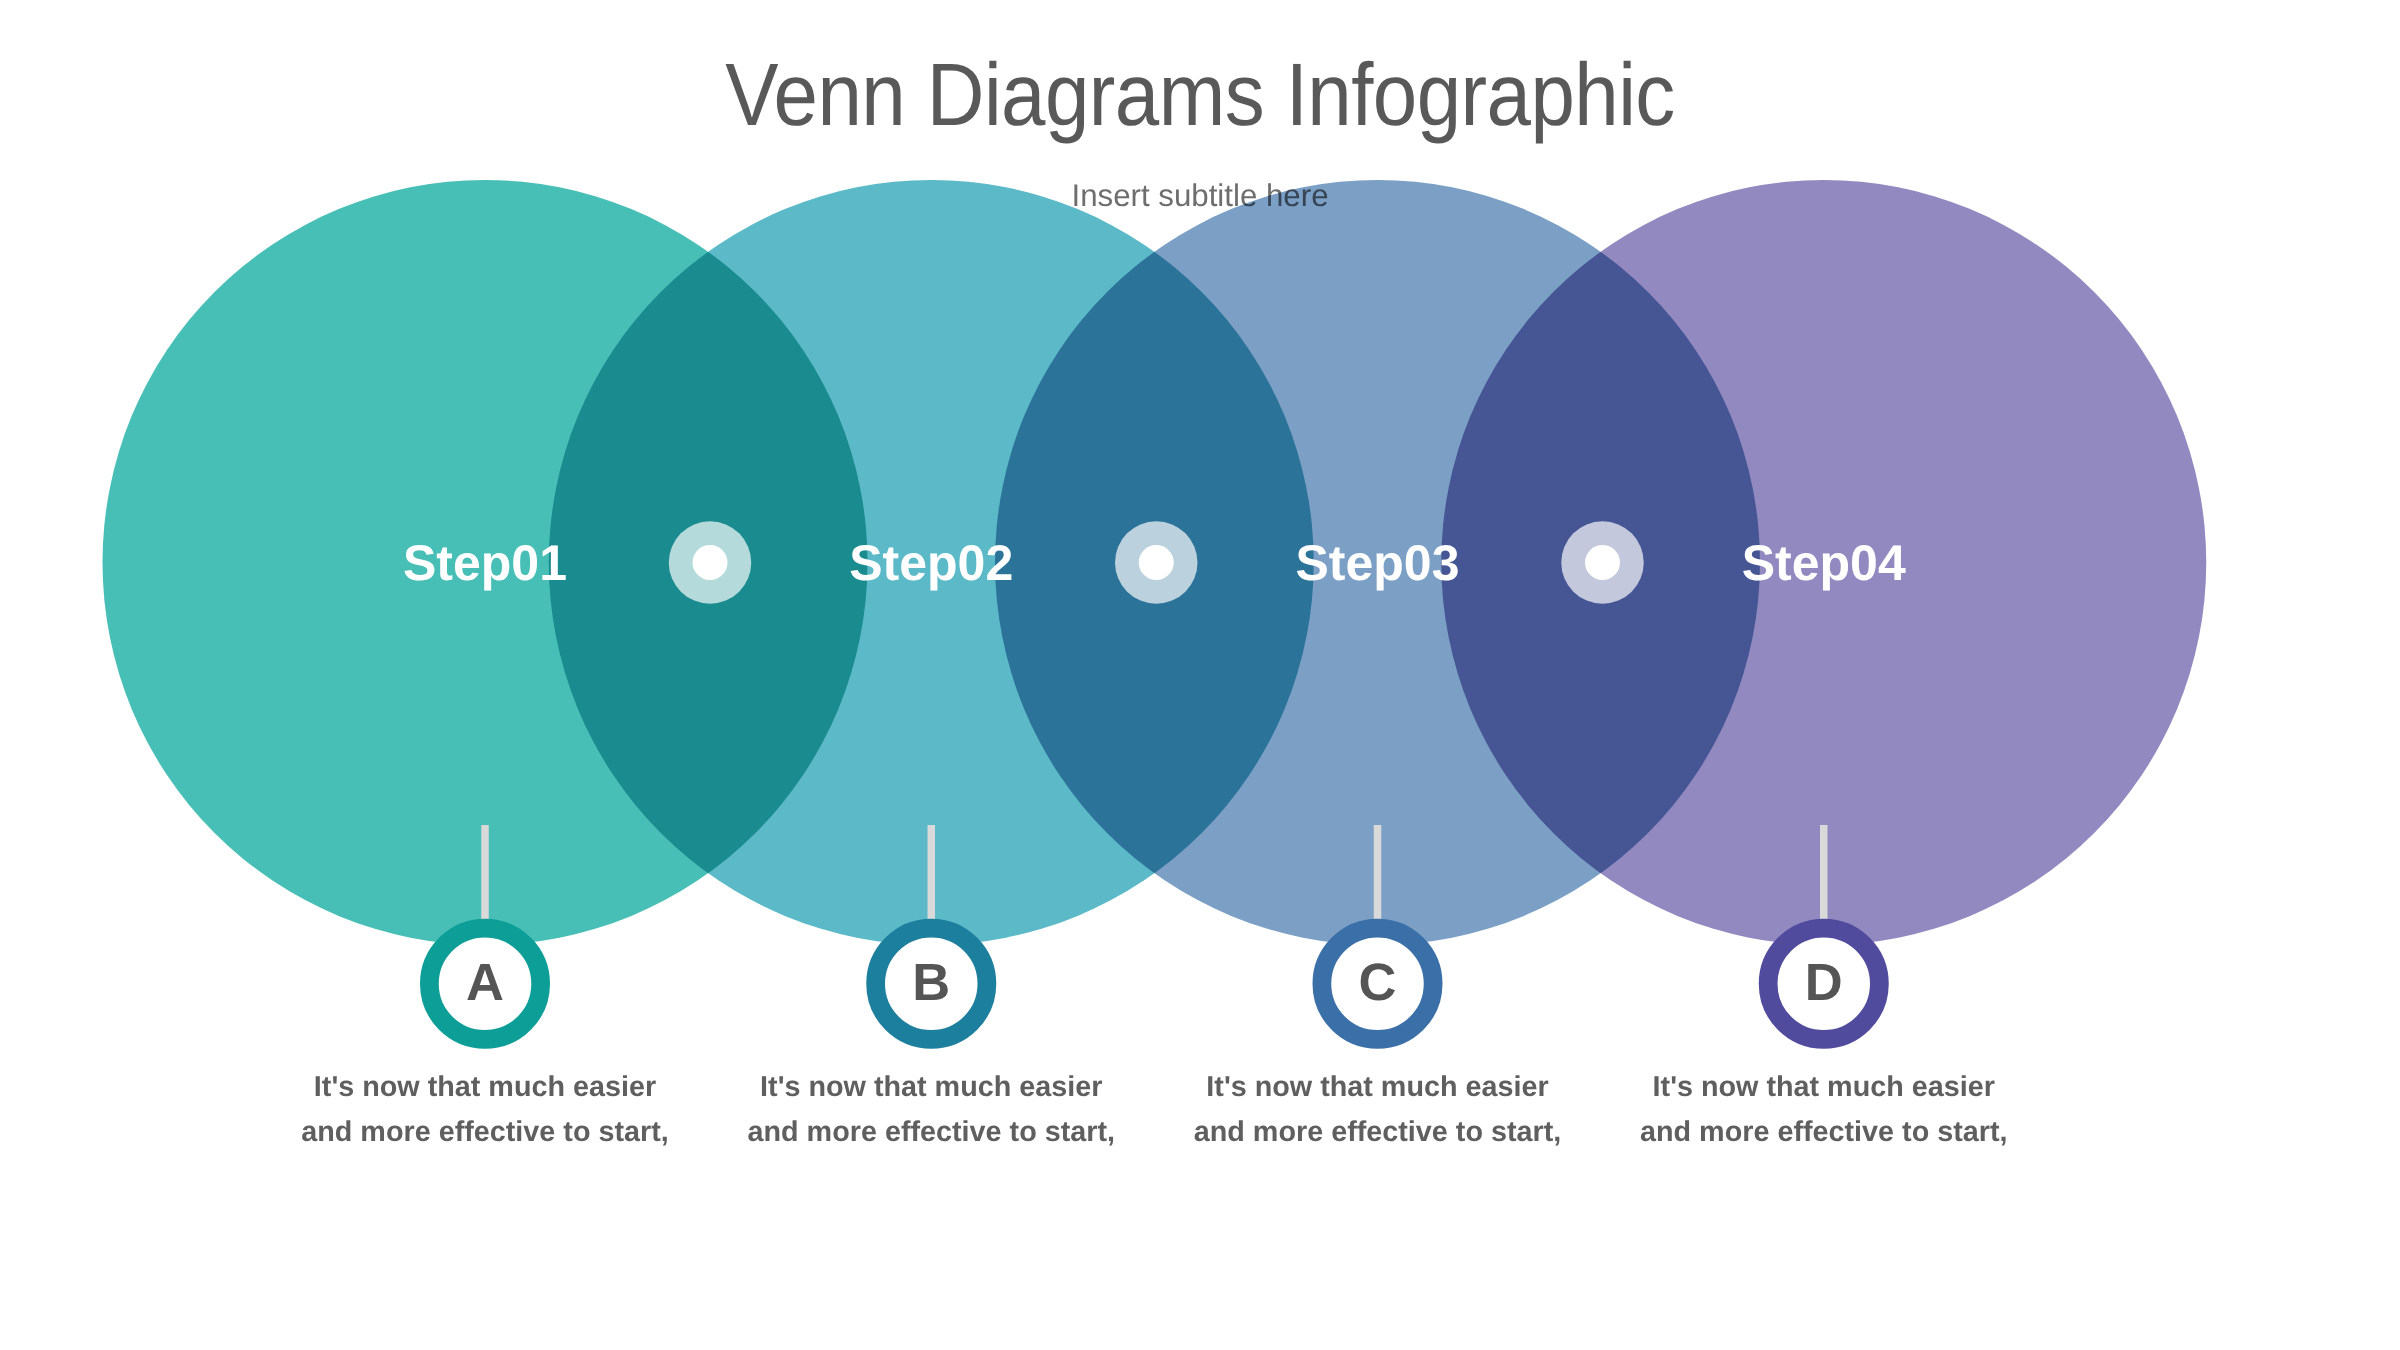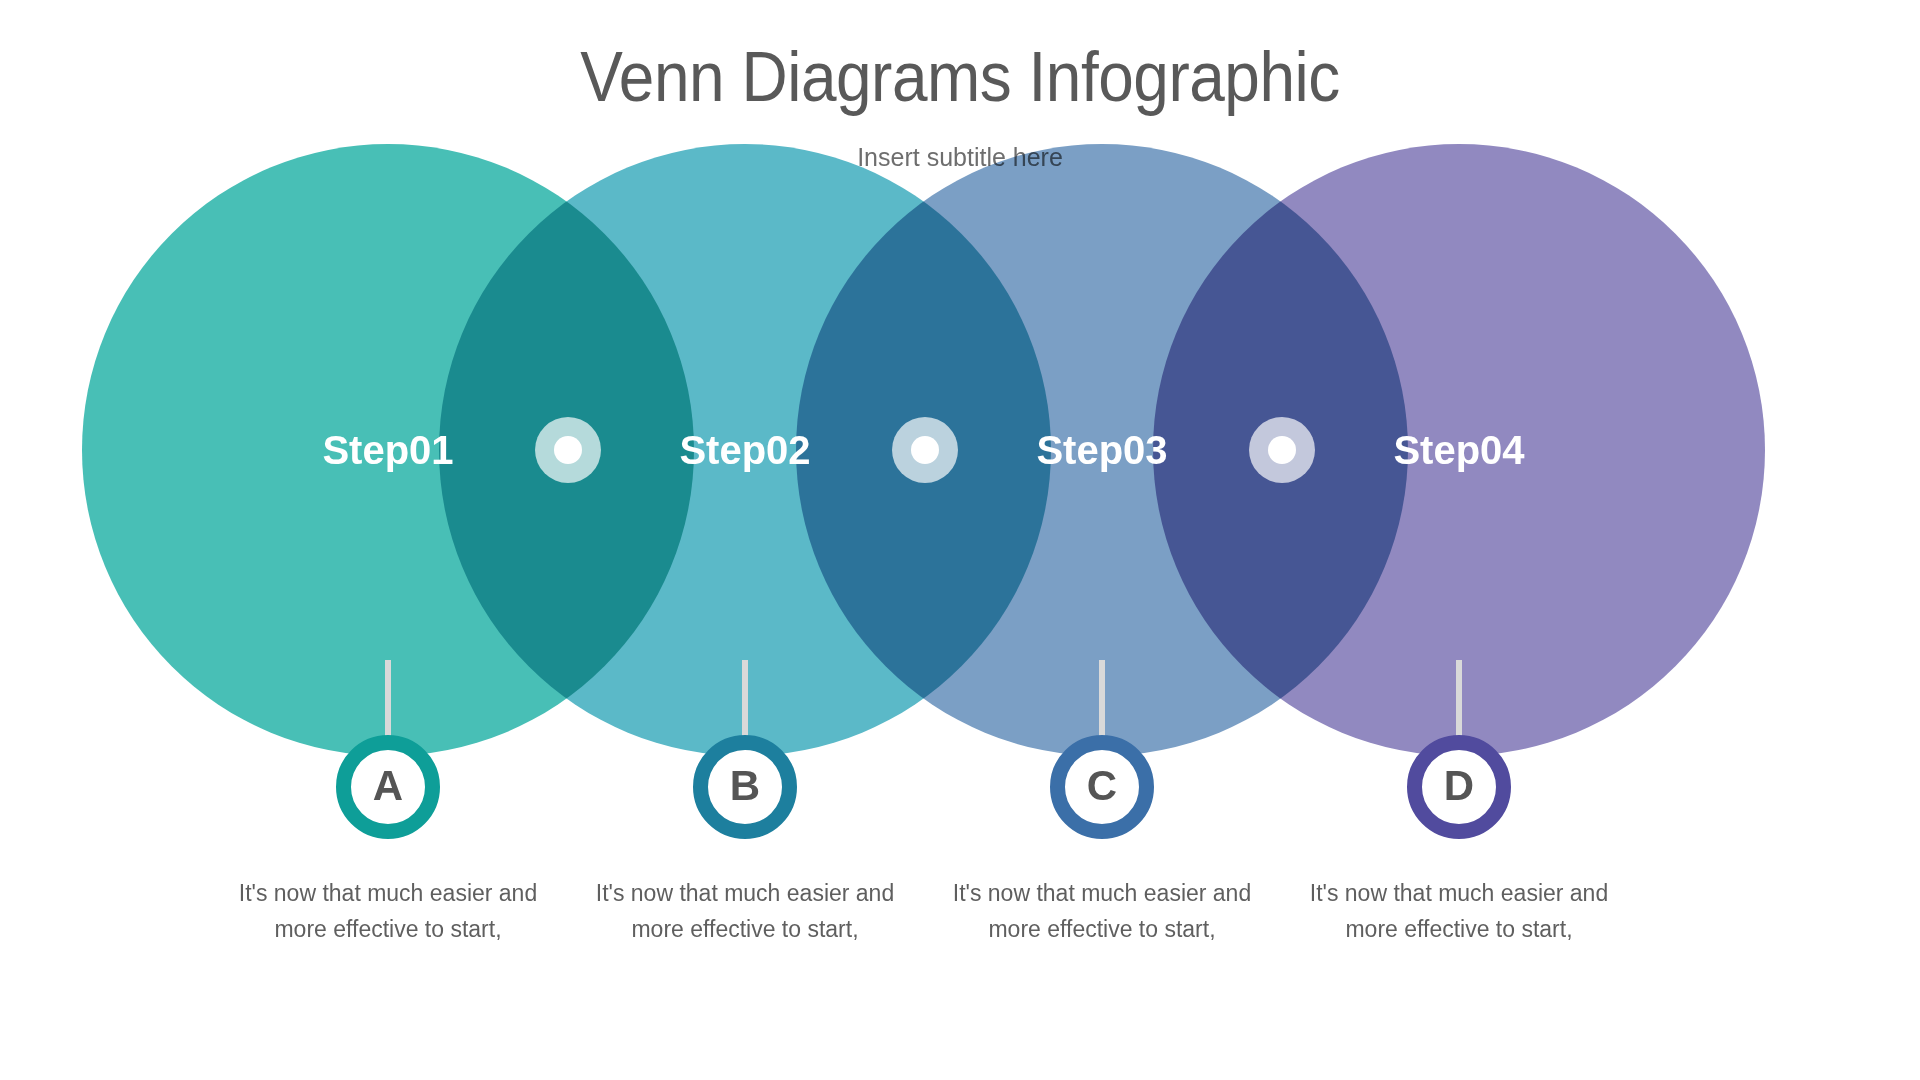--- a/index.html
+++ b/index.html
@@ -86,25 +86,26 @@
 
   .badge-letter {
     font-size: 42px;
     font-weight: bold;
     color: #555555;
     line-height: 1;
     transform: translateY(-1px);
   }
 
   .step-desc {
-    margin-top: 36px;
+    margin-top: 12px;
     font-size: 23px;
     line-height: 1.58;
     color: #5f5f5f;
     padding: 0 14px;
+    font-weight: bold;
   }
 </style>
 </head>
 <body>
 
 <div id="slide-title">Venn Diagrams Infographic</div>
 
 <div id="slide-subtitle">Insert subtitle here</div>
 
 <div id="venn-stage">

